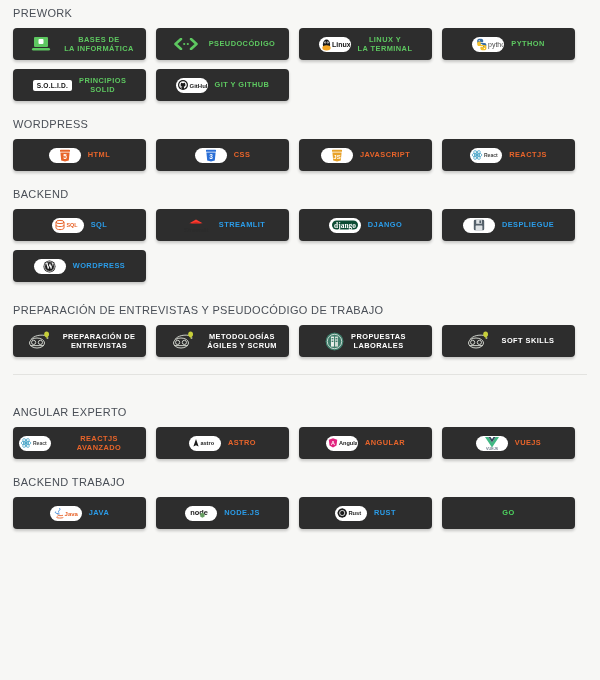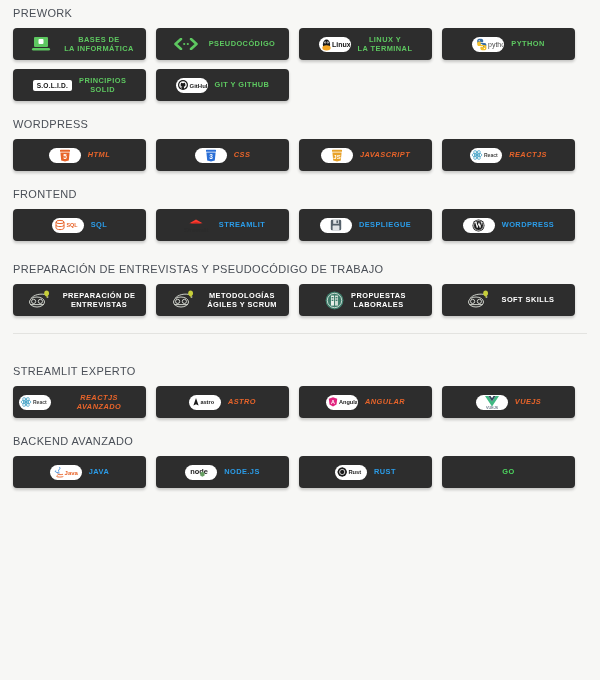--- a/index.html
+++ b/index.html
@@ -44,21 +44,21 @@
   .card-label{
     font-size:7.4px;
     font-weight:bold;
     letter-spacing:.45px;
     line-height:1.28;
     text-align:center;
     white-space:pre-line;
     text-transform:uppercase;
   }
   .c-green{color:#5dc760;}
-  .c-orange{color:#e8642a;font-style:italic;}
+  .c-orange{color:#e8642a;}
   .c-blue{color:#2b9ce8;}
   .c-white{color:#ffffff;}
   .c-go{color:#4dd45f;}
 
   
   .pill{
     width:32px;height:15px;
     background:#ffffff;
     border-radius:9px;
     display:flex;align-items:center;justify-content:center;
@@ -207,21 +207,21 @@
                 </g>
                 <text x="13" y="8.3" font-family="Liberation Sans, sans-serif" font-size="5" font-weight="bold" fill="#444">React</text>
               </svg>
             </span>
             <div class="card-label c-orange">REACTJS</div>
           </div>
         </div>
       </div>
       <div class="sec-gap-s"></div>
       <div class="section">
-        <div class="section-title">FRONTEND</div>
+        <div class="section-title">BACKEND</div>
         <div class="grid">
           <div class="card">
             <span class="pill">
               <svg width="28" height="12" viewBox="0 0 28 12">
                 <ellipse cx="6" cy="3" rx="4" ry="1.6" fill="none" stroke="#e8642a" stroke-width="1"></ellipse>
                 <path d="M2 3v6c0 .9 1.8 1.6 4 1.6s4-.7 4-1.6V3" fill="none" stroke="#e8642a" stroke-width="1"></path>
                 <path d="M2 6c0 .9 1.8 1.6 4 1.6S10 6.9 10 6" fill="none" stroke="#e8642a" stroke-width="1"></path>
                 <text x="12.5" y="8.2" font-family="Liberation Sans, sans-serif" font-size="5.4" font-weight="bold" fill="#e8642a">SQL</text>
               </svg>
             </span>
@@ -229,20 +229,29 @@
           </div>
           <div class="card">
             <span class="bare">
               <svg width="34" height="19" viewBox="0 0 34 19">
                 <path d="M17 3 L24 7.2 L10 7.2 Z" fill="#ff3b30"></path>
                 <path d="M17 5.6 L23 7.4 L11 7.4 Z" fill="#d92b20"></path>
                 <text x="17" y="16" text-anchor="middle" font-family="Liberation Sans, sans-serif" font-size="6.6" fill="#2b2b2b">Streamlit</text>
               </svg>
             </span>
             <div class="card-label c-blue">STREAMLIT</div>
+          </div>
+          <div class="card">
+            <span class="pill">
+              <svg width="28" height="12" viewBox="0 0 28 12">
+                <rect x="1" y="1.4" width="26" height="9.2" rx="4.6" fill="#0c4b33"></rect>
+                <text x="14" y="8.5" text-anchor="middle" font-family="Liberation Serif, serif" font-size="7.4" font-weight="bold" fill="#fff">django</text>
+              </svg>
+            </span>
+            <div class="card-label c-blue">DJANGO</div>
           </div>
           <div class="card">
             <span class="pill">
               <svg width="12" height="12" viewBox="0 0 12 12">
                 <rect x=".8" y=".8" width="10.4" height="10.4" rx="1.2" fill="#55616b"></rect>
                 <rect x="3.2" y=".8" width="5.6" height="4" fill="#dfe3e6"></rect>
                 <rect x="6.4" y="1.4" width="1.6" height="2.8" fill="#55616b"></rect>
                 <rect x="2.6" y="6.4" width="6.8" height="4.8" rx=".6" fill="#dfe3e6"></rect>
               </svg>
             </span>
@@ -326,21 +335,21 @@
               </svg>
             </span>
             <div class="card-label c-white">SOFT SKILLS</div>
           </div>
         </div>
       </div>
       <div class="sec-gap-s"></div>
       <div class="divider"></div>
       <div style="height: 31px;"></div>
       <div class="section">
-        <div class="section-title">STREAMLIT EXPERTO</div>
+        <div class="section-title">ANGULAR EXPERTO</div>
         <div class="grid">
           <div class="card">
             <span class="pill">
               <svg width="30" height="12" viewBox="0 0 30 12">
                 <g transform="translate(6,6)">
                   <circle r="1.2" fill="#4aa6c9"></circle>
                   <ellipse rx="5" ry="1.9" fill="none" stroke="#4aa6c9" stroke-width=".8"></ellipse>
                   <ellipse rx="5" ry="1.9" fill="none" stroke="#4aa6c9" stroke-width=".8" transform="rotate(60)"></ellipse>
                   <ellipse rx="5" ry="1.9" fill="none" stroke="#4aa6c9" stroke-width=".8" transform="rotate(120)"></ellipse>
                 </g>
@@ -375,21 +384,21 @@
                 <path d="M7.4 2 H9.6 L11 4.3 L12.4 2 H14.6 L11 7.6 Z" fill="#35495e"></path>
                 <text x="11" y="15.2" text-anchor="middle" font-family="Liberation Sans, sans-serif" font-size="3.8" fill="#35495e">VUEJS</text>
               </svg>
             </span>
             <div class="card-label c-orange">VUEJS</div>
           </div>
         </div>
       </div>
       <div class="sec-gap-s"></div>
       <div class="section">
-        <div class="section-title">BACKEND AVANZADO</div>
+        <div class="section-title">BACKEND TRABAJO</div>
         <div class="grid">
           <div class="card">
             <span class="pill">
               <svg width="30" height="13" viewBox="0 0 30 13">
                 <path d="M6.6 9.6c-1.6.5-.8 1.1.3 1.3 2 .3 4.2.1 5.4-.4" fill="none" stroke="#e8642a" stroke-width=".9"></path>
                 <path d="M7.2 7.6c-1 .4-.4.9.6 1 1.6.2 3.2 0 4.2-.3" fill="none" stroke="#e8642a" stroke-width=".9"></path>
                 <path d="M8.6 1.2c1.6 1.8-2.2 2.6-.8 4.4" fill="none" stroke="#2b7fd6" stroke-width=".9"></path>
                 <path d="M4.6 4.6c-1.2 1.2 1.2 2.2 4 2.4" fill="none" stroke="#2b7fd6" stroke-width=".9"></path>
                 <text x="13.6" y="8.8" font-family="Liberation Sans, sans-serif" font-size="6" font-weight="bold" fill="#e8642a">Java</text>
               </svg>

